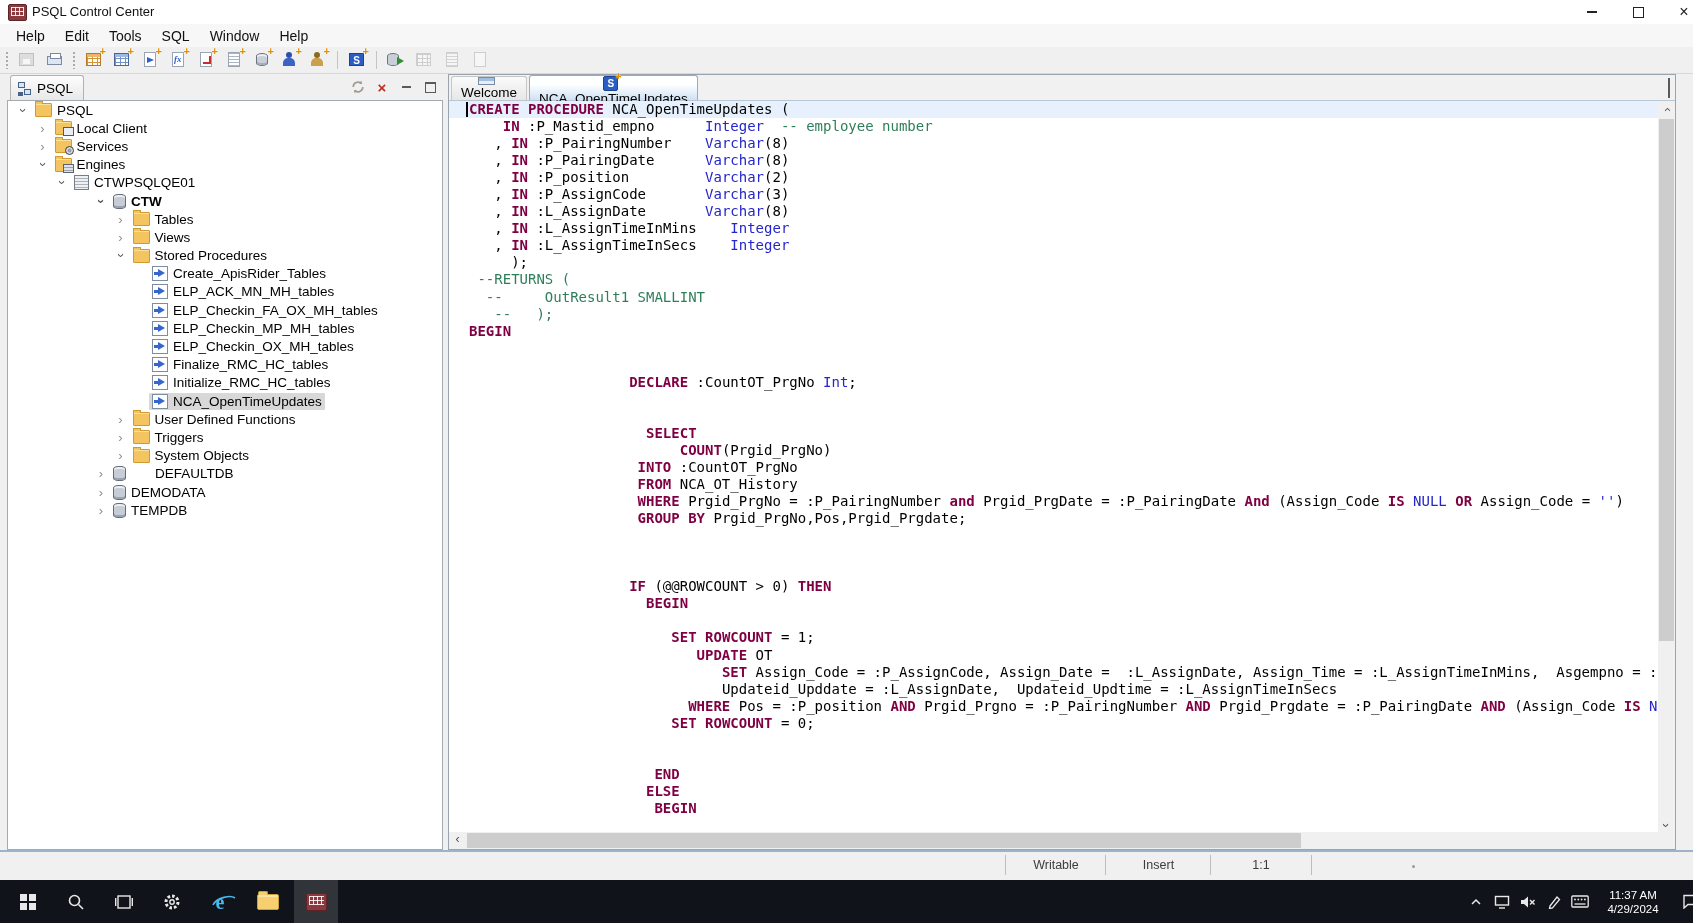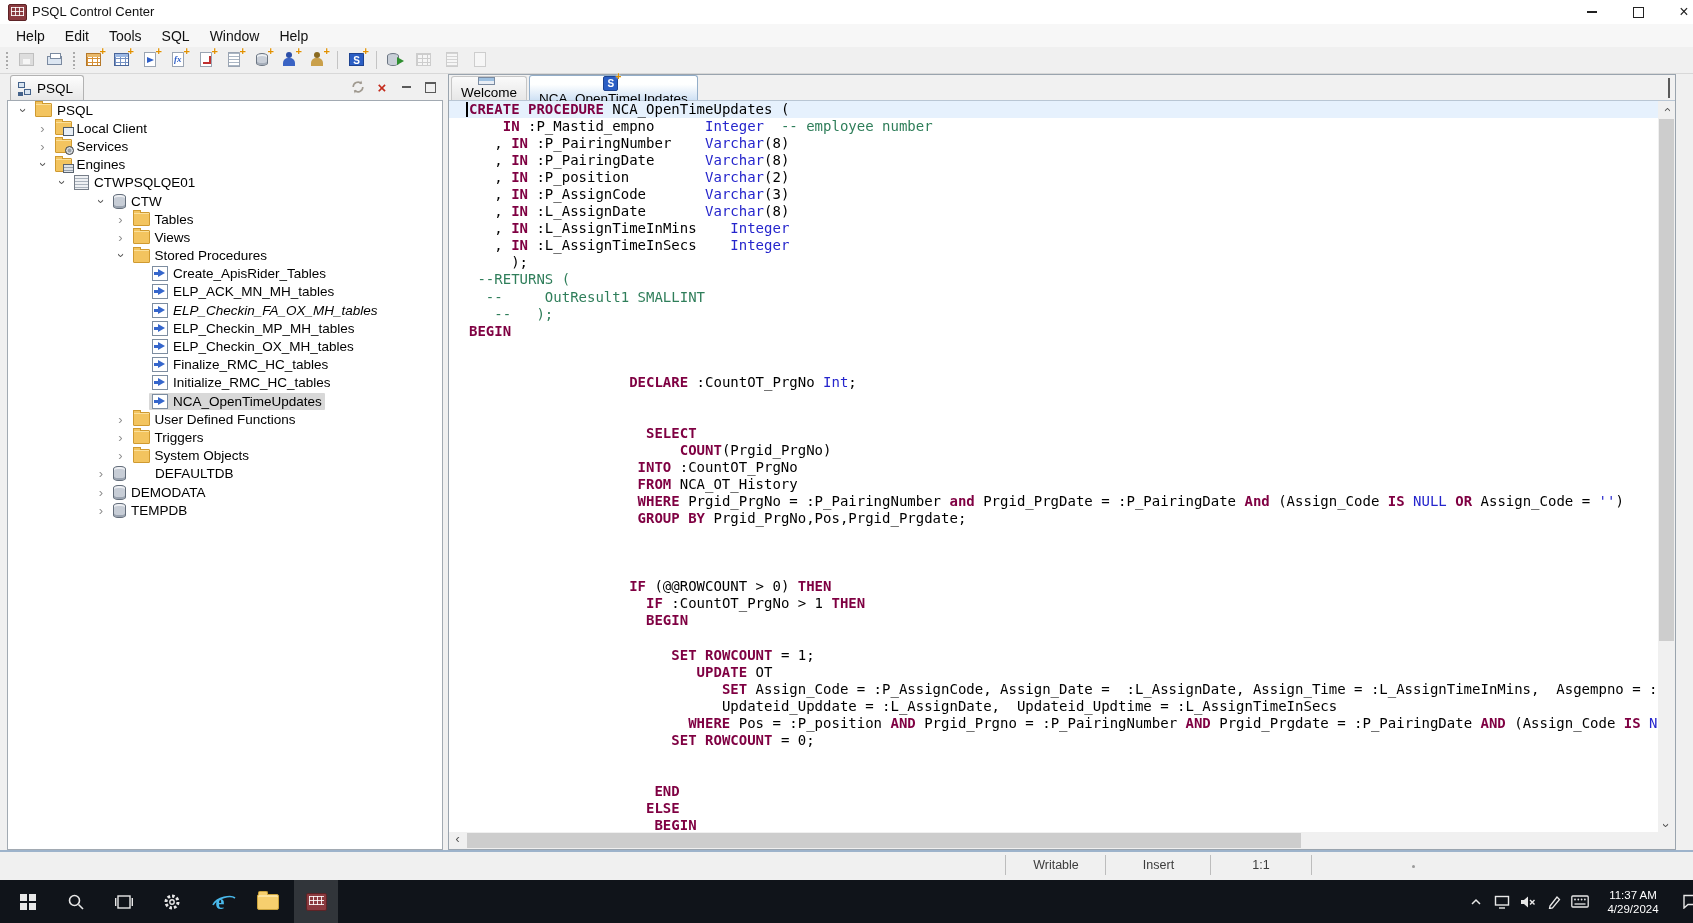--- a/index.html
+++ b/index.html
@@ -284,21 +284,21 @@
               <div style="display: inline;">Engines</div>
             </div>
           </div>
           <div class="trow" style="padding-left: 45px;">
             <div class="chev open">›</div>
             <div class="itm">
               <div class="ico server"></div>
               <div style="display: inline;">CTWPSQLQE01</div>
             </div>
           </div>
-          <div class="trow" style="padding-left: 84px;">
+          <div class="trow" style="padding-left: 84px; font-weight: bold;">
             <div class="chev open">›</div>
             <div class="itm">
               <div class="ico db"></div>
               <div style="display: inline;">CTW</div>
             </div>
           </div>
           <div class="trow" style="padding-left: 103.5px;">
             <div class="chev">›</div>
             <div class="itm">
               <div class="ico folder"></div>
@@ -330,21 +330,21 @@
             <div class="chev"></div>
             <div class="itm">
               <div class="ico proc"></div>
               <div style="display: inline;">ELP_ACK_MN_MH_tables</div>
             </div>
           </div>
           <div class="trow" style="padding-left: 123px;">
             <div class="chev"></div>
             <div class="itm">
               <div class="ico proc"></div>
-              <div style="display: inline; font-style: italic;">ELP_Checkin_FA_OX_MH_tables</div>
+              <div style="display: inline;">ELP_Checkin_FA_OX_MH_tables</div>
             </div>
           </div>
           <div class="trow" style="padding-left: 123px;">
             <div class="chev"></div>
             <div class="itm">
               <div class="ico proc"></div>
               <div style="display: inline;">ELP_Checkin_MP_MH_tables</div>
             </div>
           </div>
           <div class="trow" style="padding-left: 123px;">
@@ -460,21 +460,20 @@
           <div class="line"><span>                     </span><span class="k">SELECT</span></div>
           <div class="line"><span>                         </span><span class="k">COUNT</span><span>(Prgid_PrgNo)</span></div>
           <div class="line"><span>                    </span><span class="k">INTO</span><span> :CountOT_PrgNo</span></div>
           <div class="line"><span>                    </span><span class="k">FROM</span><span> NCA_OT_History</span></div>
           <div class="line"><span>                    </span><span class="k">WHERE</span><span> Prgid_PrgNo = :P_PairingNumber </span><span class="k">and</span><span> Prgid_PrgDate = :P_PairingDate </span><span class="k">And</span><span> (Assign_Code </span><span class="k">IS</span><span> </span><span class="t">NULL</span><span> </span><span class="k">OR</span><span> Assign_Code = </span><span class="s">''</span><span>)</span></div>
           <div class="line"><span>                    </span><span class="k">GROUP</span><span> </span><span class="k">BY</span><span> Prgid_PrgNo,Pos,Prgid_Prgdate;</span></div>
           <div class="line">&nbsp;</div>
           <div class="line">&nbsp;</div>
           <div class="line">&nbsp;</div>
           <div class="line"><span>                   </span><span class="k">IF</span><span> (@@ROWCOUNT &gt; 0) </span><span class="k">THEN</span></div>
-          <div class="line"><span>                     </span><span class="k">IF</span><span> :CountOT_PrgNo &gt; 1 </span><span class="k">THEN</span></div>
           <div class="line"><span>                     </span><span class="k">BEGIN</span></div>
           <div class="line">&nbsp;</div>
           <div class="line"><span>                        </span><span class="k">SET</span><span> </span><span class="k">ROWCOUNT</span><span> = 1;</span></div>
           <div class="line"><span>                           </span><span class="k">UPDATE</span><span> OT</span></div>
           <div class="line"><span>                              </span><span class="k">SET</span><span> Assign_Code = :P_AssignCode, Assign_Date =  :L_AssignDate, Assign_Time = :L_AssignTimeInMins,  Asgempno = :P_Mastid_empno,</span></div>
           <div class="line"><span>                              </span><span>Updateid_Upddate = :L_AssignDate,  Updateid_Updtime = :L_AssignTimeInSecs</span></div>
           <div class="line"><span>                          </span><span class="k">WHERE</span><span> Pos = :P_position </span><span class="k">AND</span><span> Prgid_Prgno = :P_PairingNumber </span><span class="k">AND</span><span> Prgid_Prgdate = :P_PairingDate </span><span class="k">AND</span><span> (Assign_Code </span><span class="k">IS</span><span> </span><span class="t">NULL</span></div>
           <div class="line"><span>                        </span><span class="k">SET</span><span> </span><span class="k">ROWCOUNT</span><span> = 0;</span></div>
           <div class="line">&nbsp;</div>
           <div class="line">&nbsp;</div>

